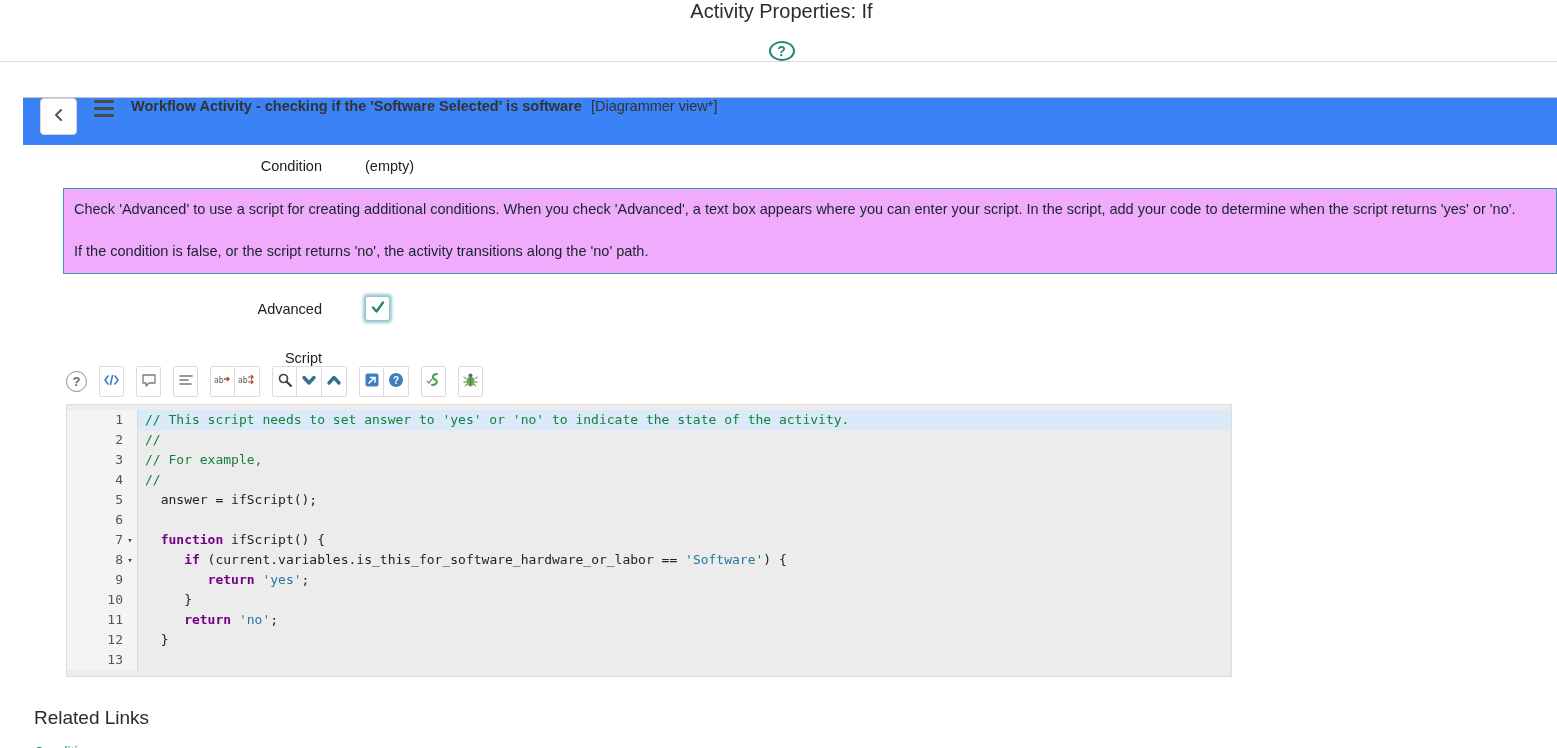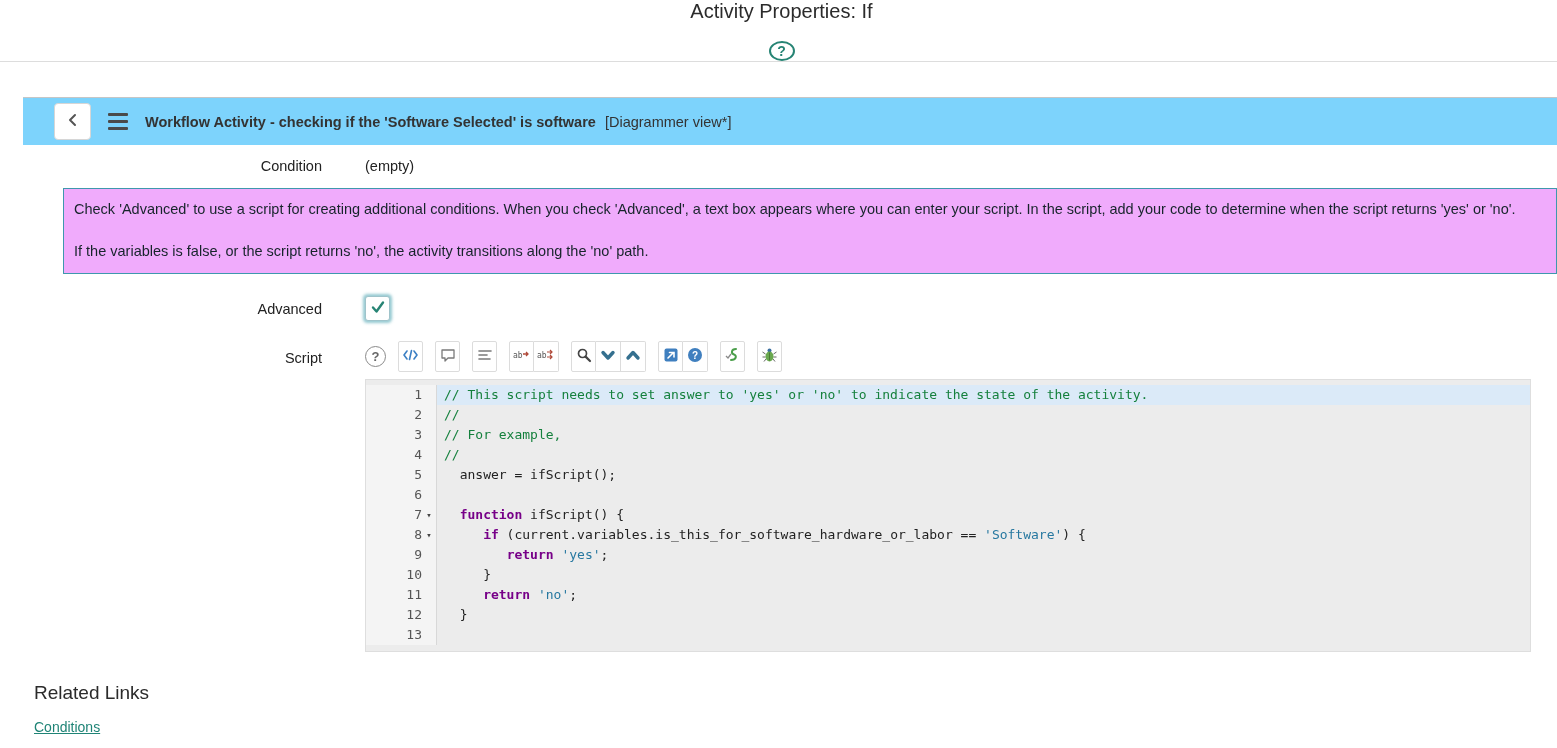--- a/index.html
+++ b/index.html
@@ -6,40 +6,40 @@
   body{
     width:1557px;height:748px;overflow:hidden;background:#fff;
     font-family:"Liberation Sans",sans-serif;color:#222;position:relative;
   }
   
   .top-header{height:61px;border-bottom:1px solid #ddd;display:flex;align-items:center;padding-left:6px;gap:18px;background:#fff;flex-direction:column;}
   .page-title{font-size:20px;font-weight:500;color:#2b2b2b;margin:0;}
   .help-circle{width:22px;height:22px;border:2px solid #278474;border-radius:50%;color:#278474;font-weight:bold;font-size:14px;display:flex;align-items:center;justify-content:center;cursor:pointer;}
   
   .content{padding:35px 0 0 23px;}
-  .activity-bar{height:47px;background:#7dd3fc;border-top:1px solid #c6c6c6;display:flex;align-items:center;gap:15px;padding-left:31px;}
+  .activity-bar{height:47px;background:#3b82f6;border-top:1px solid #c6c6c6;display:flex;align-items:flex-start;gap:15px;padding-left:17px;}
   .back-btn{width:37px;height:37px;background:#fff;border:1px solid #d6d6d6;border-radius:4px;display:flex;align-items:center;justify-content:center;cursor:pointer;padding:0;}
   .hamburger{display:flex;flex-direction:column;gap:4px;cursor:pointer;padding:2px;}
   .hamburger i{display:block;width:20px;height:3px;background:#4a4a4a;border-radius:1px;}
   .bar-title{font-size:14.5px;color:#333;}
   .bar-title .bt-bold{font-weight:700;}
   .bar-title .bt-suffix{font-weight:400;margin-left:5px;}
   
   .form-row{display:flex;align-items:center;margin-top:13px;}
   .form-row > label{width:299px;text-align:right;font-size:14.5px;color:#222;flex:none;}
   .form-row .field{margin-left:43px;font-size:14.5px;color:#222;}
   
   .info-box{margin:14px 0 0 40px;border:1px solid #3e98ad;background:#f0abfc;padding:12px 10px 14px;font-size:14.5px;color:#17242b;overflow:hidden;}
   .info-box p{margin:0;white-space:nowrap;}
   .info-box p + p{margin-top:26px;}
   
   .row-advanced{margin-top:22px;}
   .checkbox{width:23px;height:23px;border:1px solid #9fc3ca;border-radius:3px;background:#fff;box-shadow:0 0 3px 1.5px rgba(61,156,172,.55);display:flex;align-items:center;justify-content:center;cursor:pointer;margin-left:43px;}
   
-  .row-script{margin-top:20px;align-items:flex-start;}
+  .row-script{margin-top:20px;align-items:flex-start;flex-direction:column;}
   .row-script > label{padding-top:9px;}
   .script-area{margin-left:43px;}
   .toolbar{display:flex;align-items:center;gap:12px;margin-bottom:7px;}
   .tb-help{width:19px;height:19px;border:1.5px solid #8a8a8a;border-radius:50%;color:#666;font-size:13px;font-weight:bold;display:flex;align-items:center;justify-content:center;cursor:pointer;}
   .tb-group{display:flex;}
   .tb-btn{width:25px;height:31px;background:#fff;border:1px solid #dcdcdc;display:flex;align-items:center;justify-content:center;cursor:pointer;padding:4px;}
   .tb-group .tb-btn + .tb-btn{border-left:none;}
   .tb-group .tb-btn:first-child{border-radius:2px 0 0 2px;}
   .tb-group .tb-btn:last-child{border-radius:0 2px 2px 0;}
   .tb-group .tb-btn:only-child{border-radius:2px;}
@@ -89,21 +89,21 @@
     </span>
   </div>
 
   <div class="form-row">
     <label>Condition</label>
     <div class="field">(empty)</div>
   </div>
 
   <div class="info-box">
     <p>Check 'Advanced' to use a script for creating additional conditions. When you check 'Advanced', a text box appears where you can enter your script. In the script, add your code to determine when the script returns 'yes' or 'no'.</p>
-    <p>If the variables is false, or the script returns 'no', the activity transitions along the 'no' path.</p>
+    <p>If the condition is false, or the script returns 'no', the activity transitions along the 'no' path.</p>
   </div>
 
   <div class="form-row row-advanced">
     <label>Advanced</label>
     <span class="checkbox">
       <span>
         <svg width="16" height="16" viewBox="0 0 16 16">
             <path d="M3 8.5l3.5 4L13 3.5" stroke="#278474" stroke-width="2.4" fill="none" stroke-linecap="round" stroke-linejoin="round"></path>
           </svg>
       </span>

